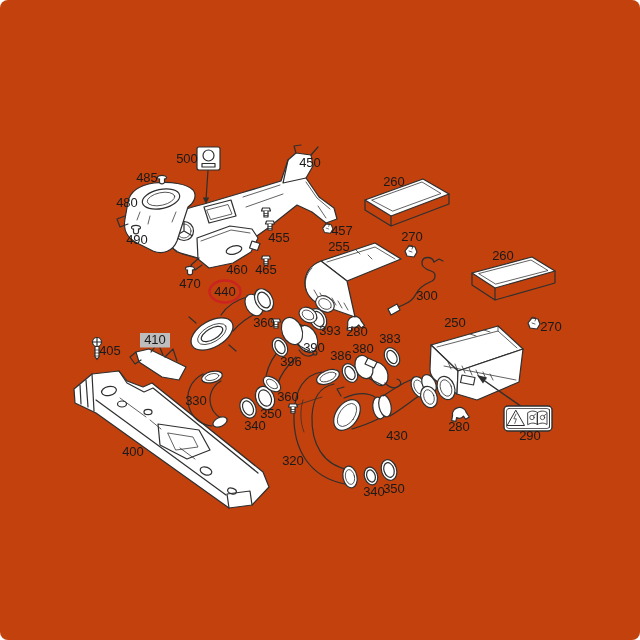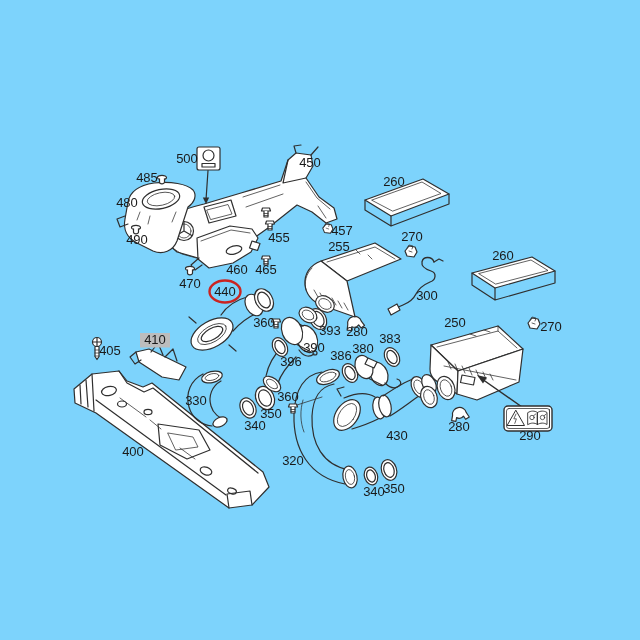--- a/index.html
+++ b/index.html
@@ -1,17 +1,17 @@
 <!DOCTYPE html>
 <html><head>
 <meta charset="utf-8">
 <style>
   html,body { margin:0; padding:0; background:#ffffff; }
-  .stage { position:relative; width:640px; height:640px; background:#7dd3fc; overflow:hidden;
-           font-family:"Liberation Sans", sans-serif; }
+  .stage { position:relative; width:640px; height:640px; background:#c2410c; overflow:hidden;
+           font-family:"Liberation Sans", sans-serif;border-radius:8px; }
   svg { display:block; }
   .s { fill:none; stroke:#2f2f2f; stroke-width:1.2; stroke-linecap:round; stroke-linejoin:round; }
   .w { fill:#ffffff; stroke:#2f2f2f; stroke-width:1.2; stroke-linejoin:round; }
   .t { fill:none; stroke:#2f2f2f; stroke-width:0.75; stroke-linecap:round; }
   .lbl { font:13px "Liberation Sans", sans-serif; fill:#1a1a1a; text-anchor:middle; }
 </style>
 </head>
 <body>
 
 <div class="stage">

